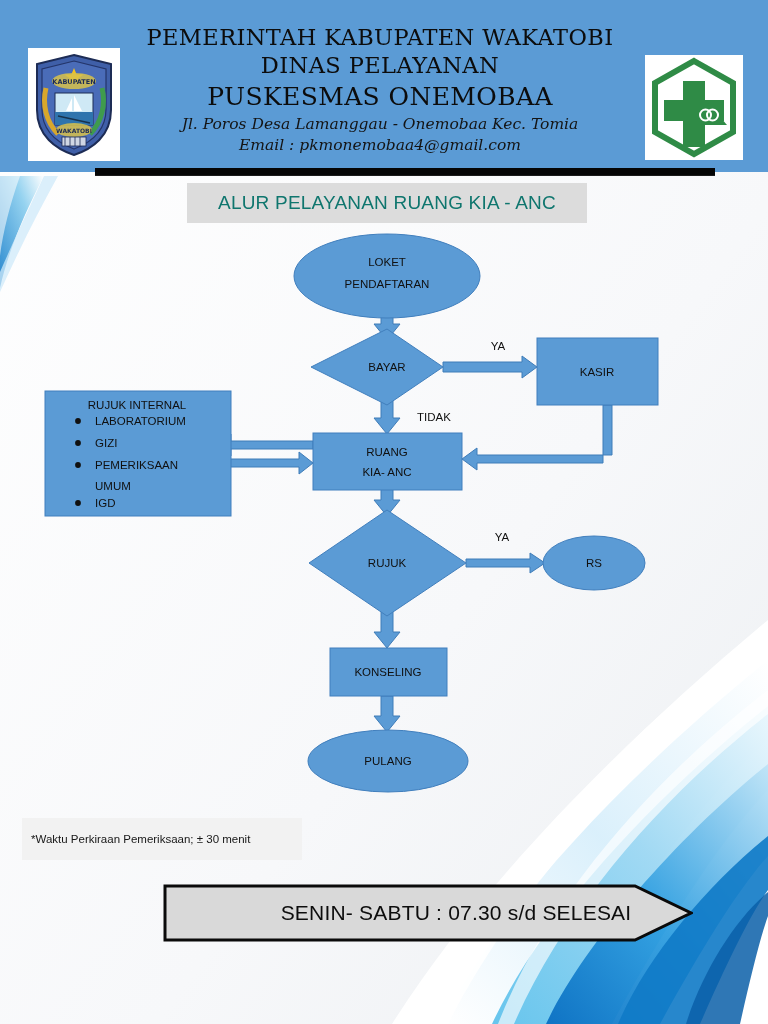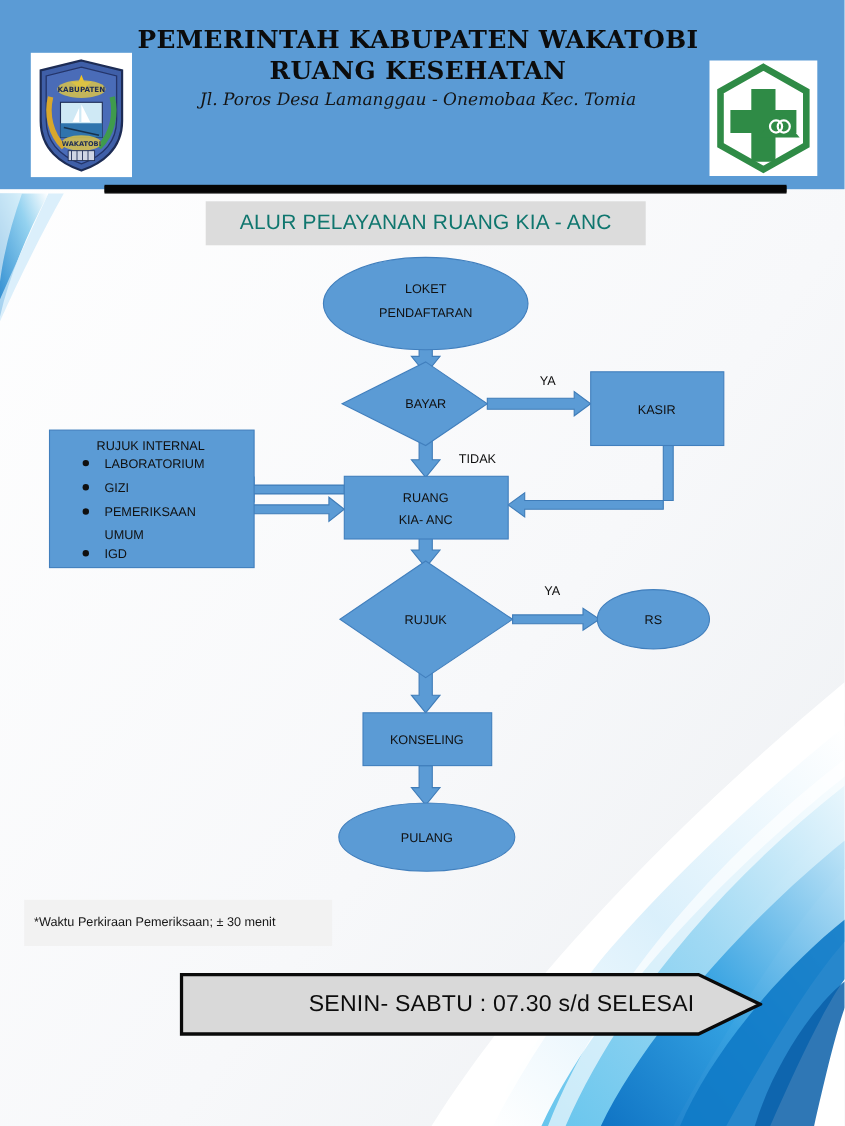--- a/index.html
+++ b/index.html
@@ -26,21 +26,21 @@
     position:absolute;left:0;top:0;width:768px;height:172px;
     background:#5b9bd5;
     z-index:5;
   }
   .header-titles{
     position:absolute;left:120px;top:24px;width:520px;
     text-align:center;color:#111;
   }
   .hline1,.hline2,.hline3{
     font-family:"DejaVu Serif", serif;
-    font-weight:bold;letter-spacing:.4px;color:#0c0c0c;
+    font-weight:normal;letter-spacing:.4px;color:#0c0c0c;
     white-space:nowrap;
     text-align:center;
   }
   .hline1{font-size:22.5px;line-height:26px;}
   .hline2{font-size:22.5px;line-height:30px;}
   .hline3{font-size:25px;line-height:34px;}
   .haddr{
     font-family:"DejaVu Serif", serif;
     font-style:italic;font-size:15.5px;line-height:21px;color:#141414;
     white-space:nowrap;
@@ -181,22 +181,24 @@
         <text x="46" y="36" font-family="DejaVu Sans, sans-serif" font-size="6.5" fill="#1d2c55" text-anchor="middle" font-weight="bold">KABUPATEN</text>
         <ellipse cx="46" cy="82" rx="18" ry="7" fill="#d8c24a" opacity="0.85"></ellipse>
         <text x="46" y="85" font-family="DejaVu Sans, sans-serif" font-size="6" fill="#1d2c55" text-anchor="middle" font-weight="bold">WAKATOBI</text>
         <rect x="34" y="89" width="24" height="9" fill="#cfd6e4" stroke="#1d2c55" stroke-width="0.8"></rect>
         <path d="M37 89 L37 98 M42 89 L42 98 M47 89 L47 98 M52 89 L52 98" stroke="#1d2c55" stroke-width="0.8"></path>
       </svg>
     </div>
 
     <div class="header-titles">
       <div class="hline1">PEMERINTAH KABUPATEN WAKATOBI</div>
-      <div class="hline2">RUANG KESEHATAN</div>
+      <div class="hline2">DINAS PELAYANAN</div>
+      <div class="hline3">PUSKESMAS ONEMOBAA</div>
       <div class="haddr">Jl. Poros Desa Lamanggau - Onemobaa Kec. Tomia</div>
+      <div class="haddr">Email : pkmonemobaa4@gmail.com</div>
     </div>
 
     <div class="logo-right">
       <svg width="98" height="105" viewBox="0 0 98 105">
         <polygon points="49,6 88,28 88,77 49,99 10,77 10,28" fill="none" stroke="#2f8b46" stroke-width="6"></polygon>
         <path d="M38 26 L60 26 L60 45 L79 45 L79 66 L60 66 L60 92 L38 92 L38 66 L19 66 L19 45 L38 45 Z" fill="#2f8b46"></path>
         <path d="M63 48 L82 70 L44 70 Z" fill="#2f8b46"></path>
         <circle cx="60.5" cy="60" r="5.5" fill="none" stroke="#ffffff" stroke-width="2"></circle>
         <circle cx="67.5" cy="60" r="5.5" fill="none" stroke="#ffffff" stroke-width="2"></circle>
       </svg>

